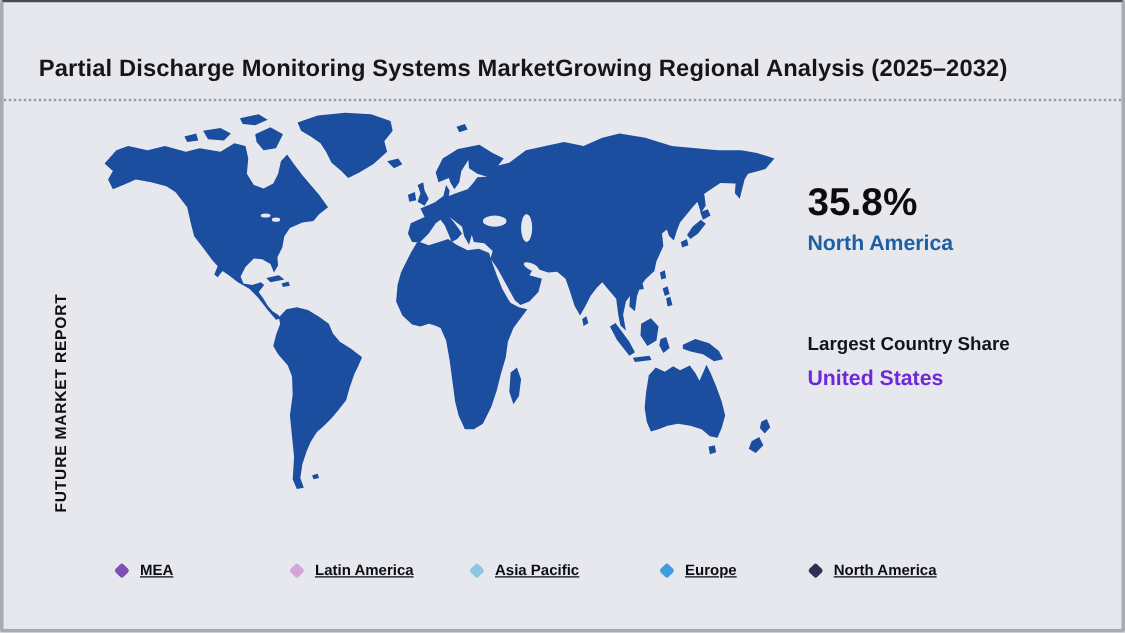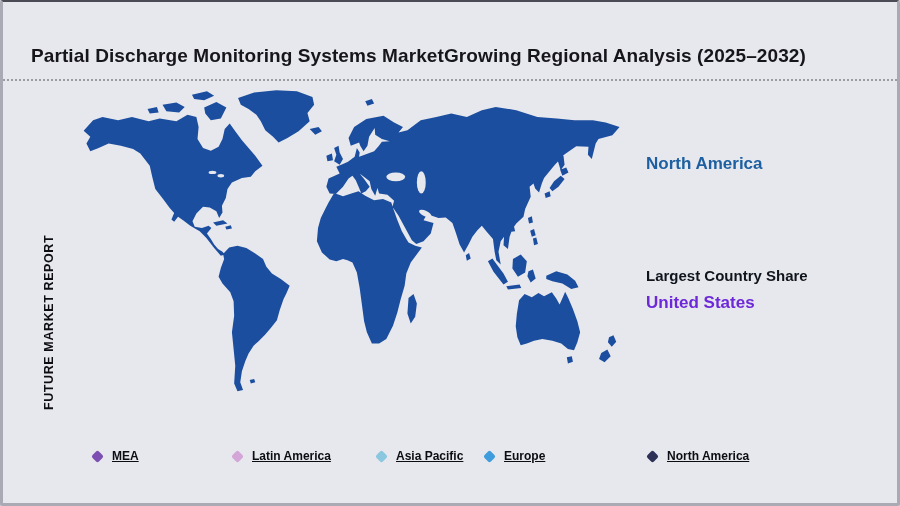--- a/index.html
+++ b/index.html
@@ -26,21 +26,21 @@
     font-size:12.5px;font-weight:800;letter-spacing:0.6px;color:#0d0d12;white-space:nowrap;
   }
   .map{position:absolute;left:62px;top:86px;width:556px;height:311px;}
   .stat{position:absolute;left:643px;width:250px;}
   .stat-1{top:144px;}
   .stat-2{top:265px;}
   .stat-label{font-size:15px;font-weight:800;color:#10141c;margin-bottom:9px;}
   .stat-value{font-size:31px;font-weight:800;color:#0b0b10;line-height:1;}
   .stat-region{font-size:17px;font-weight:800;margin-top:8px;}
   .legend-item{position:absolute;top:446px;display:flex;align-items:center;gap:10px;height:16px;}
-  .li-0{left:90px;}.li-1{left:230px;}.li-2{left:374px;}.li-3{left:482px;}.li-4{left:645px;}
+  .li-0{left:90px;}.li-1{left:230px;}.li-2{left:374px;}.li-3{left:526px;}.li-4{left:645px;}
   .dot{width:9px;height:9px;border-radius:2px;transform:rotate(45deg);flex:0 0 auto;}
   .legend-label{font-size:12px;font-weight:700;color:#0b0d12;white-space:nowrap;text-decoration:underline;}
 </style>
 </head>
 <body>
 
 <div class="frame">
 
   <div class="header">
     <div class="title">Partial Discharge Monitoring Systems MarketGrowing Regional Analysis (2025–2032)</div>
@@ -90,20 +90,21 @@
     <g>
       <ellipse class="sea" cx="595" cy="160" rx="17" ry="8" fill="#e7e8ee"></ellipse>
       <ellipse class="sea" cx="641" cy="170" rx="8" ry="20" fill="#e7e8ee"></ellipse>
       <ellipse class="sea" cx="648" cy="226" rx="12" ry="5" transform="rotate(25 648 226)" fill="#e7e8ee"></ellipse>
       <ellipse class="sea" cx="265" cy="152" rx="7" ry="3" fill="#e7e8ee"></ellipse>
       <ellipse class="sea" cx="280" cy="158" rx="6" ry="3" fill="#e7e8ee"></ellipse>
     </g>
   </svg>
 
   <div class="stat stat-1">
+    <div class="stat-value">35.8%</div>
     <div class="stat-region" style="color: rgb(29, 95, 160);">North America</div>
   </div>
 
   <div class="stat stat-2">
     <div class="stat-label">Largest Country Share</div>
     <div class="stat-region" style="color: #6d28d9;">United States</div>
   </div>
 
   <div class="legend-item li-0">
     <span class="dot" style="background: rgb(125, 79, 178);"></span>

